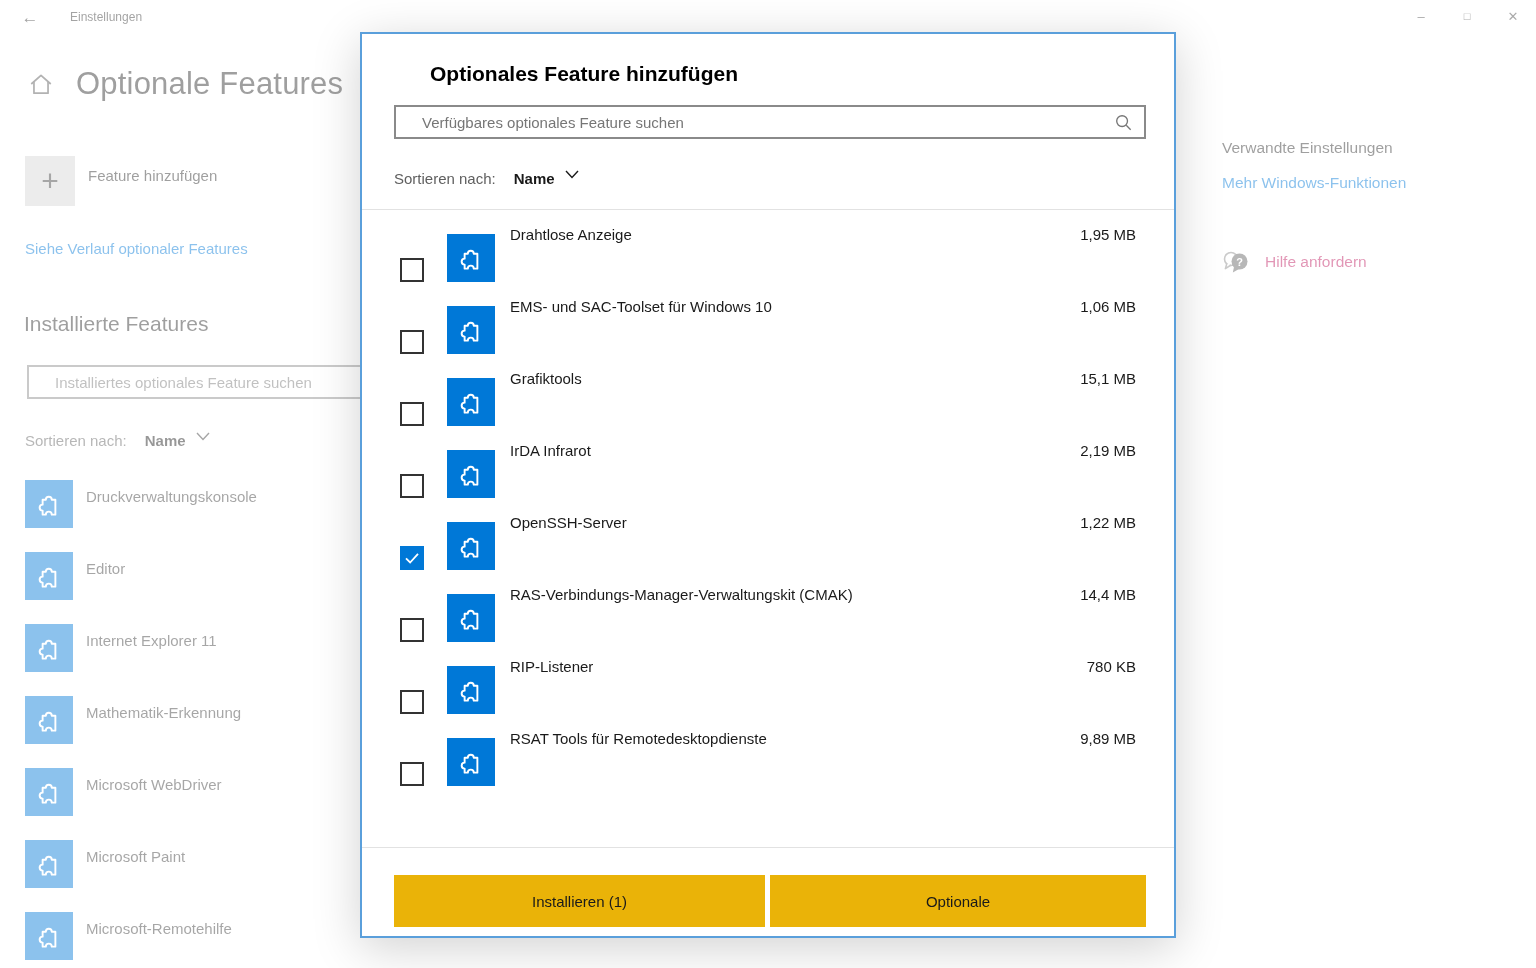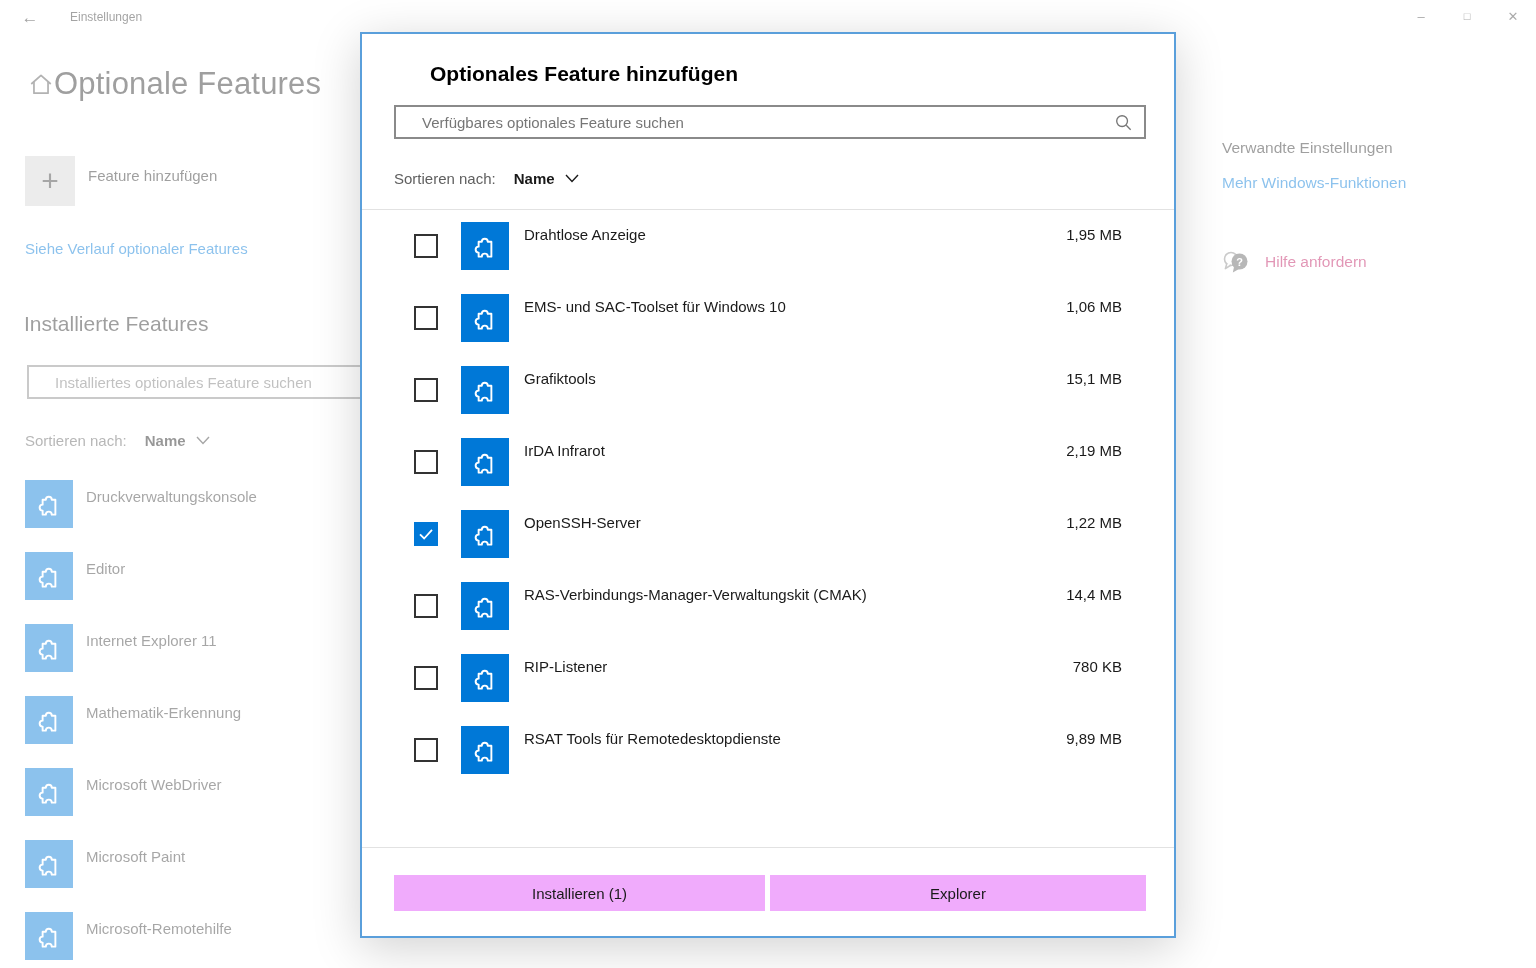--- a/index.html
+++ b/index.html
@@ -14,40 +14,40 @@
   
   .titlebar { position: absolute; left: 0; top: 0; width: 100%; height: 36px; }
   .back-btn { position: absolute; left: 16px; top: 6px; width: 28px; height: 24px;
               font-size: 17px; color: #333; display: flex; align-items: center; justify-content: center; }
   .win-title { position: absolute; left: 70px; top: 10px; font-size: 12px; color: #333; }
   .win-controls { position: absolute; right: 0; top: 0; display: flex; }
   .win-controls span { width: 46px; height: 32px; display: flex; align-items: center; justify-content: center;
                        font-size: 13px; color: #444; }
   .win-controls .maxi { font-size: 11px; }
 
-  .page-title-row { position: absolute; left: 28px; top: 66px; display: flex; align-items: center; }
+  .page-title-row { position: absolute; left: 28px; top: 66px; display: flex; align-items: center; gap: 22px; }
   .home-ic { width: 26px; height: 26px; color: #555; }
   .page-title { font-size: 31px; font-weight: 300; color: #2b2b2b; letter-spacing: 0.2px; }
 
   .add-feature { position: absolute; left: 25px; top: 156px; display: flex; align-items: center; gap: 13px; }
   .add-sq { width: 50px; height: 50px; background: #d6d6d6; display: flex; align-items: center; justify-content: center;
             font-size: 30px; font-weight: 300; color: #3b3b3b; }
   .add-label { font-size: 15px; color: #2b2b2b; position: relative; top: -6px; }
 
   .history-link { position: absolute; left: 25px; top: 240px; font-size: 15px; color: #0078d7; }
 
   .installed-heading { position: absolute; left: 24px; top: 312px; font-size: 21px; color: #2b2b2b; }
 
   .search-box { border: 2px solid #8a8a8a; background: #fff; height: 34px; display: flex; align-items: center; }
   .search-box input { border: 0; outline: 0; flex: 1; height: 100%; padding: 0 26px; font-size: 15px;
                       font-family: "Liberation Sans", sans-serif; color: #1a1a1a; background: transparent; }
   .search-box input::placeholder { color: #767676; opacity: 1; }
   .main-search { position: absolute; left: 27px; top: 365px; width: 680px; }
 
-  .sort-row { font-size: 15px; display: flex; align-items: center; gap: 6px; }
+  .sort-row { font-size: 15px; display: flex; align-items: flex-start; gap: 6px; }
   .main-sort { position: absolute; left: 25px; top: 432px; }
   .sort-label { color: #5f5f5f; }
   .sort-value { color: #1a1a1a; font-weight: 600; margin-left: 12px; }
   .chev { color: #3b3b3b; display: inline-flex; margin-left: 4px; }
 
   .installed-list { position: absolute; left: 25px; top: 480px; width: 330px; }
   .inst-row { height: 72px; display: flex; align-items: flex-start; gap: 13px; }
   .puzzle-sq { width: 48px; height: 48px; background: #0078d7; flex: 0 0 auto;
                display: flex; align-items: center; justify-content: center; }
   .inst-row .name { font-size: 15px; color: #3b3b3b; margin-top: 8px; }
@@ -64,32 +64,32 @@
   
   .dialog { position: absolute; left: 360px; top: 32px; width: 816px; height: 906px;
             background: #fff; border: 2px solid #5a9fdb; z-index: 10;
             box-shadow: 0 10px 45px rgba(0,0,0,0.18); }
   .dlg-title { position: absolute; left: 32px; top: 28px; font-size: 21px; font-weight: 600; color: #000; margin-left: 36px; }
   .dlg-search { position: absolute; left: 32px; top: 71px; width: 752px; }
   .dlg-search .mag { margin-right: 12px; display: flex; }
   .dlg-sort { position: absolute; left: 32px; top: 136px; }
   .dlg-sep-top { position: absolute; left: 0; top: 175px; width: 100%; height: 1px; background: #e2e2e2; }
   .dlg-list { position: absolute; left: 0; top: 176px; width: 100%; height: 637px; overflow: hidden; }
-  .feat-row { height: 72px; display: flex; align-items: center; padding: 0 52px; }
+  .feat-row { height: 72px; display: flex; align-items: flex-end; padding: 0 38px; }
   .cbx { width: 24px; height: 24px; border: 2px solid #333; background: #fff; flex: 0 0 auto;
          display: flex; align-items: center; justify-content: center; }
   .cbx.checked { border: 0; background: #0078d7; }
   .cbx svg { display: none; }
   .cbx.checked svg { display: block; }
   .feat-row .puzzle-sq { margin-left: 23px; }
   .feat-row .name { font-size: 15px; color: #1a1a1a; margin-left: 15px; align-self: flex-start; margin-top: 16px; }
   .feat-row .size { font-size: 15px; color: #1a1a1a; margin-left: auto; align-self: flex-start; margin-top: 16px;
                     white-space: nowrap; }
   .dlg-sep-bottom { position: absolute; left: 0; top: 813px; width: 100%; height: 1px; background: #e2e2e2; }
-  .dlg-btn { position: absolute; top: 841px; height: 36px; background: #f0abfc; border: 0;
+  .dlg-btn { position: absolute; top: 841px; height: 52px; background: #eab308; border: 0;
              font-family: "Liberation Sans", sans-serif; font-size: 15px; color: #1a1a1a;
              display: flex; align-items: center; justify-content: center; }
   .btn-install { left: 32px; width: 371px; }
   .btn-cancel { left: 408px; width: 376px; }
 </style>
 </head>
 <body>
 
 <div id="screen">
 
@@ -347,16 +347,16 @@
       </svg>
     </span>
     <span class="name">RSAT Tools für Remotedesktopdienste</span>
     <span class="size">9,89 MB</span>
   </div>
 </div>
 
     <div class="dlg-sep-bottom"></div>
 
     <button class="dlg-btn btn-install">Installieren (1)</button>
-    <button class="dlg-btn btn-cancel">Explorer</button>
+    <button class="dlg-btn btn-cancel">Optionale</button>
   </div>
 
 </div>
 
 </body></html>

